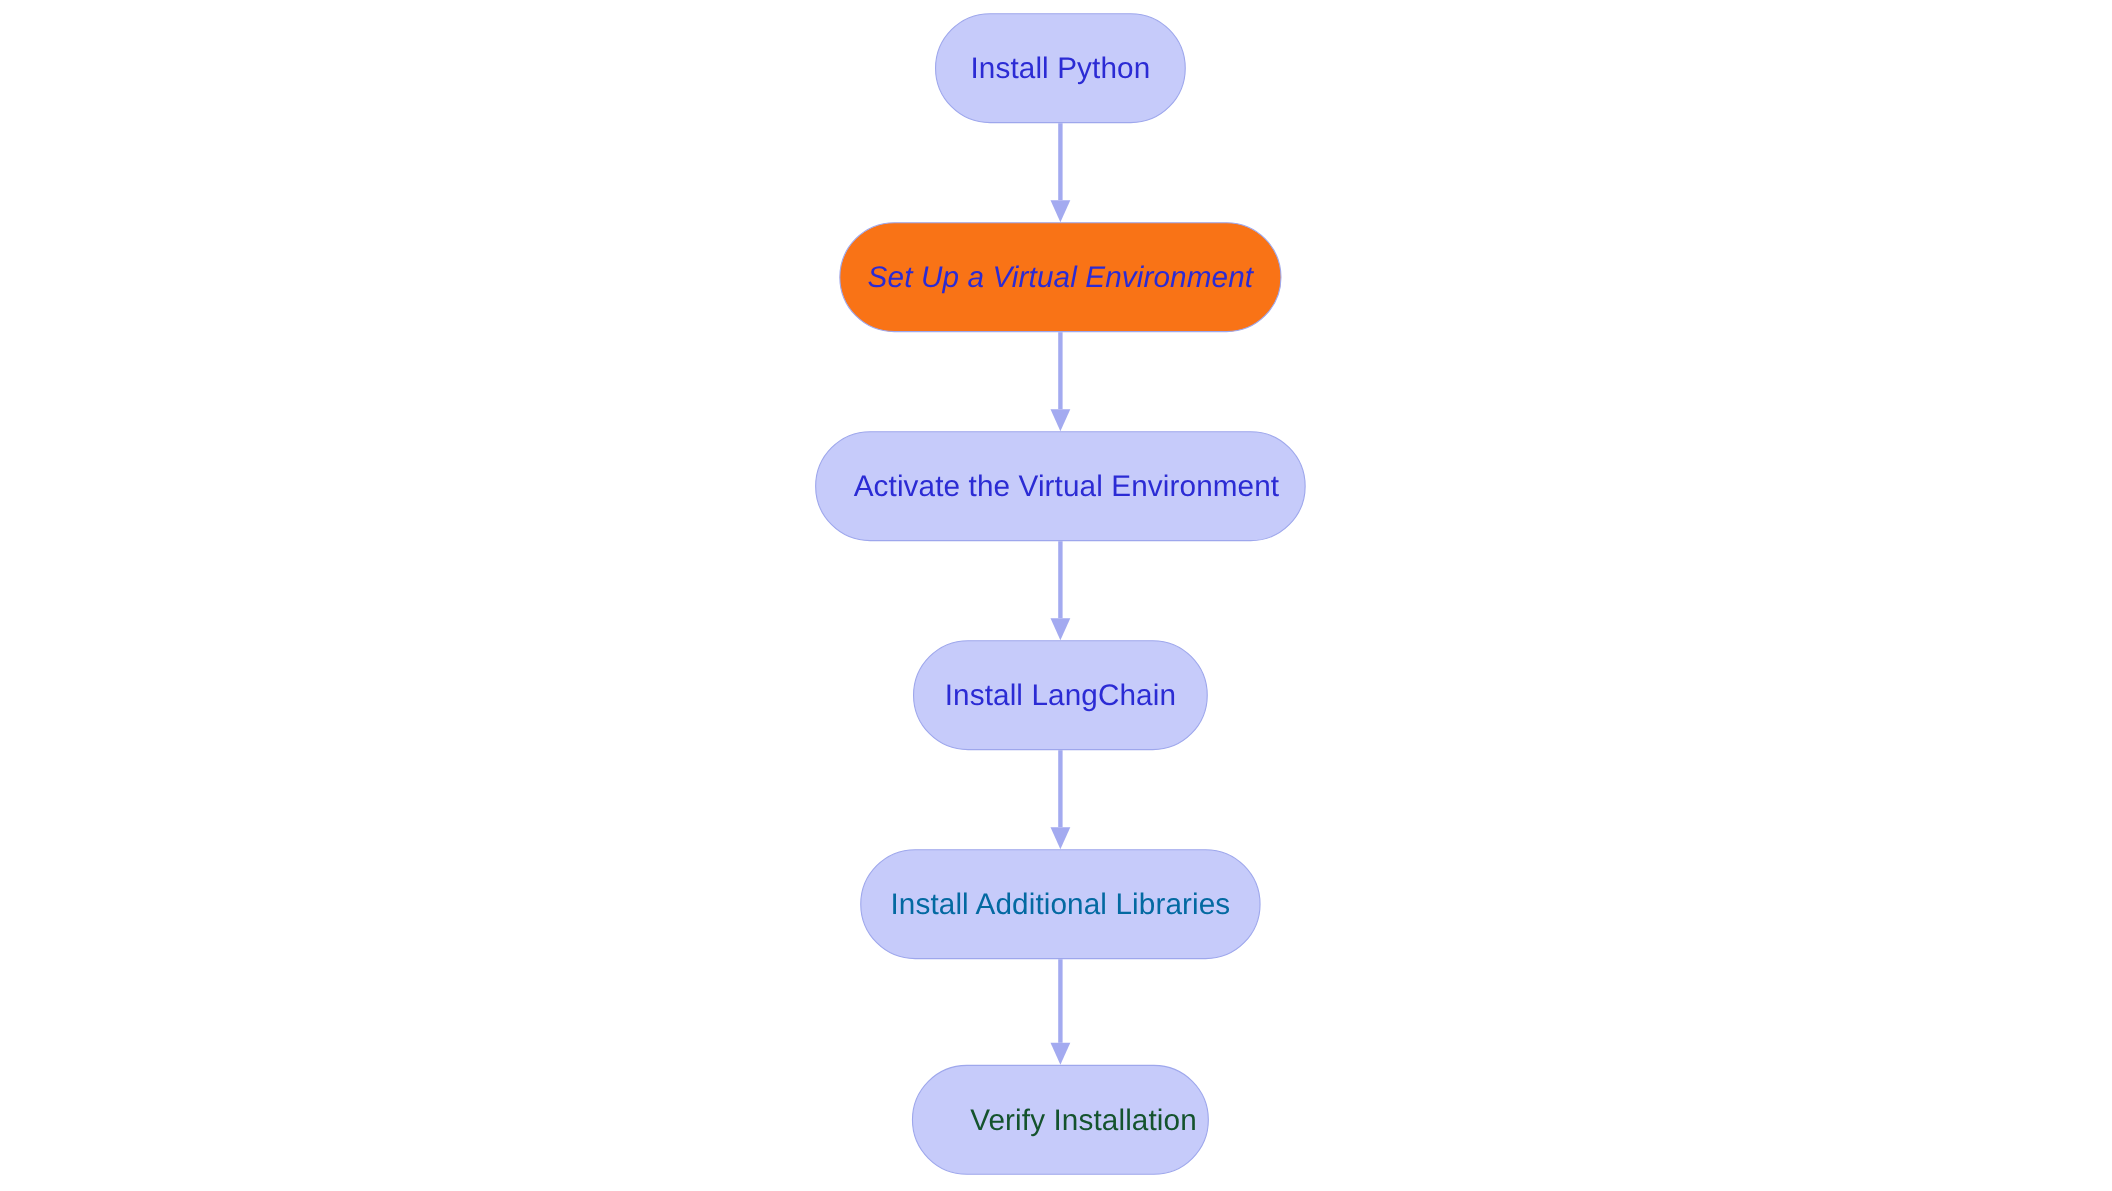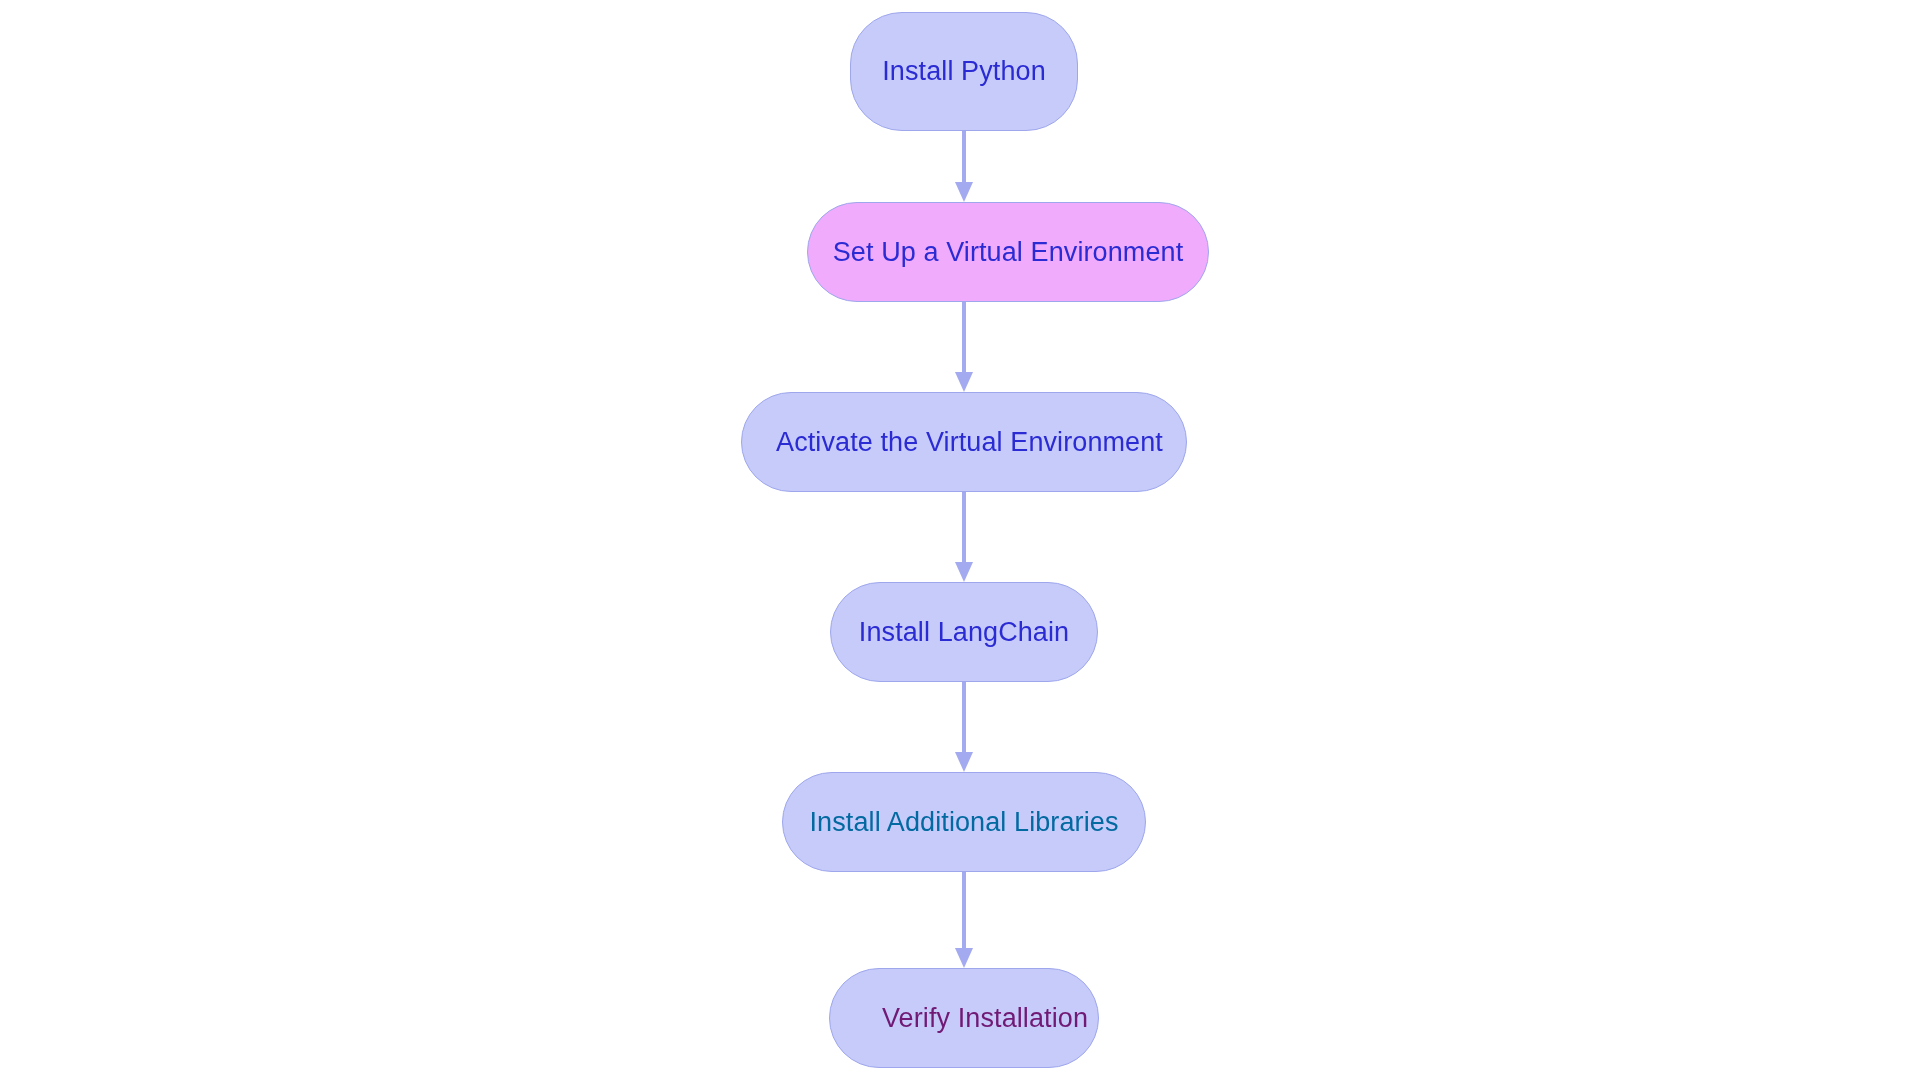--- a/index.html
+++ b/index.html
@@ -83,31 +83,31 @@
         <line x1="10" y1="0" x2="10" y2="70" stroke="#a3aaf0" stroke-width="4"></line>
         <polygon points="1,70 19,70 10,90" fill="#a3aaf0"></polygon>
       </svg>
     </div>
     <div class="connector" style="left: 964px; top: 872px; width: 20px; height: 96px;">
       <svg width="20" height="96" viewBox="0 0 20 96">
         <line x1="10" y1="0" x2="10" y2="76" stroke="#a3aaf0" stroke-width="4"></line>
         <polygon points="1,76 19,76 10,96" fill="#a3aaf0"></polygon>
       </svg>
     </div>
-    <div class="node" style="left: 964px; top: 12px; width: 228px; height: 119px; background: rgb(198, 203, 250); border-color: rgb(158, 167, 236);">
+    <div class="node" style="left: 964px; top: 12px; width: 228px; height: 100px; background: rgb(198, 203, 250); border-color: rgb(158, 167, 236);">
       <span class="node-label" style="color: rgb(43, 43, 212);">Install Python</span>
     </div>
-    <div class="node" style="left: 1008px; top: 202px; width: 402px; height: 100px; background: #f0abfc; border-color: rgb(158, 167, 236);">
+    <div class="node" style="left: 964px; top: 202px; width: 402px; height: 100px; background: #f97316; border-color: rgb(158, 167, 236); font-style: italic;">
       <span class="node-label" style="color: rgb(43, 43, 212);">Set Up a Virtual Environment</span>
     </div>
     <div class="node" style="left: 964px; top: 392px; width: 446px; height: 100px; background: rgb(198, 203, 250); border-color: rgb(158, 167, 236);">
       <span class="node-label" style="color: rgb(43, 43, 212); margin-left: 11px;">Activate the Virtual Environment</span>
     </div>
     <div class="node" style="left: 964px; top: 582px; width: 268px; height: 100px; background: rgb(198, 203, 250); border-color: rgb(158, 167, 236); justify-content: center;">
       <span class="node-label" style="color: rgb(43, 43, 212);">Install LangChain</span>
     </div>
     <div class="node" style="left: 964px; top: 772px; width: 364px; height: 100px; background: rgb(198, 203, 250); border-color: rgb(158, 167, 236);">
       <span class="node-label" style="color: #0369a1;">Install Additional Libraries</span>
     </div>
     <div class="node" style="left: 964px; top: 968px; width: 270px; height: 100px; background: rgb(198, 203, 250); border-color: rgb(158, 167, 236);">
-      <span class="node-label" style="color: #701a75; margin-left: 42px;">Verify Installation</span>
+      <span class="node-label" style="color: #14532d; margin-left: 42px;">Verify Installation</span>
     </div>
   </div>
 
 </body></html>

